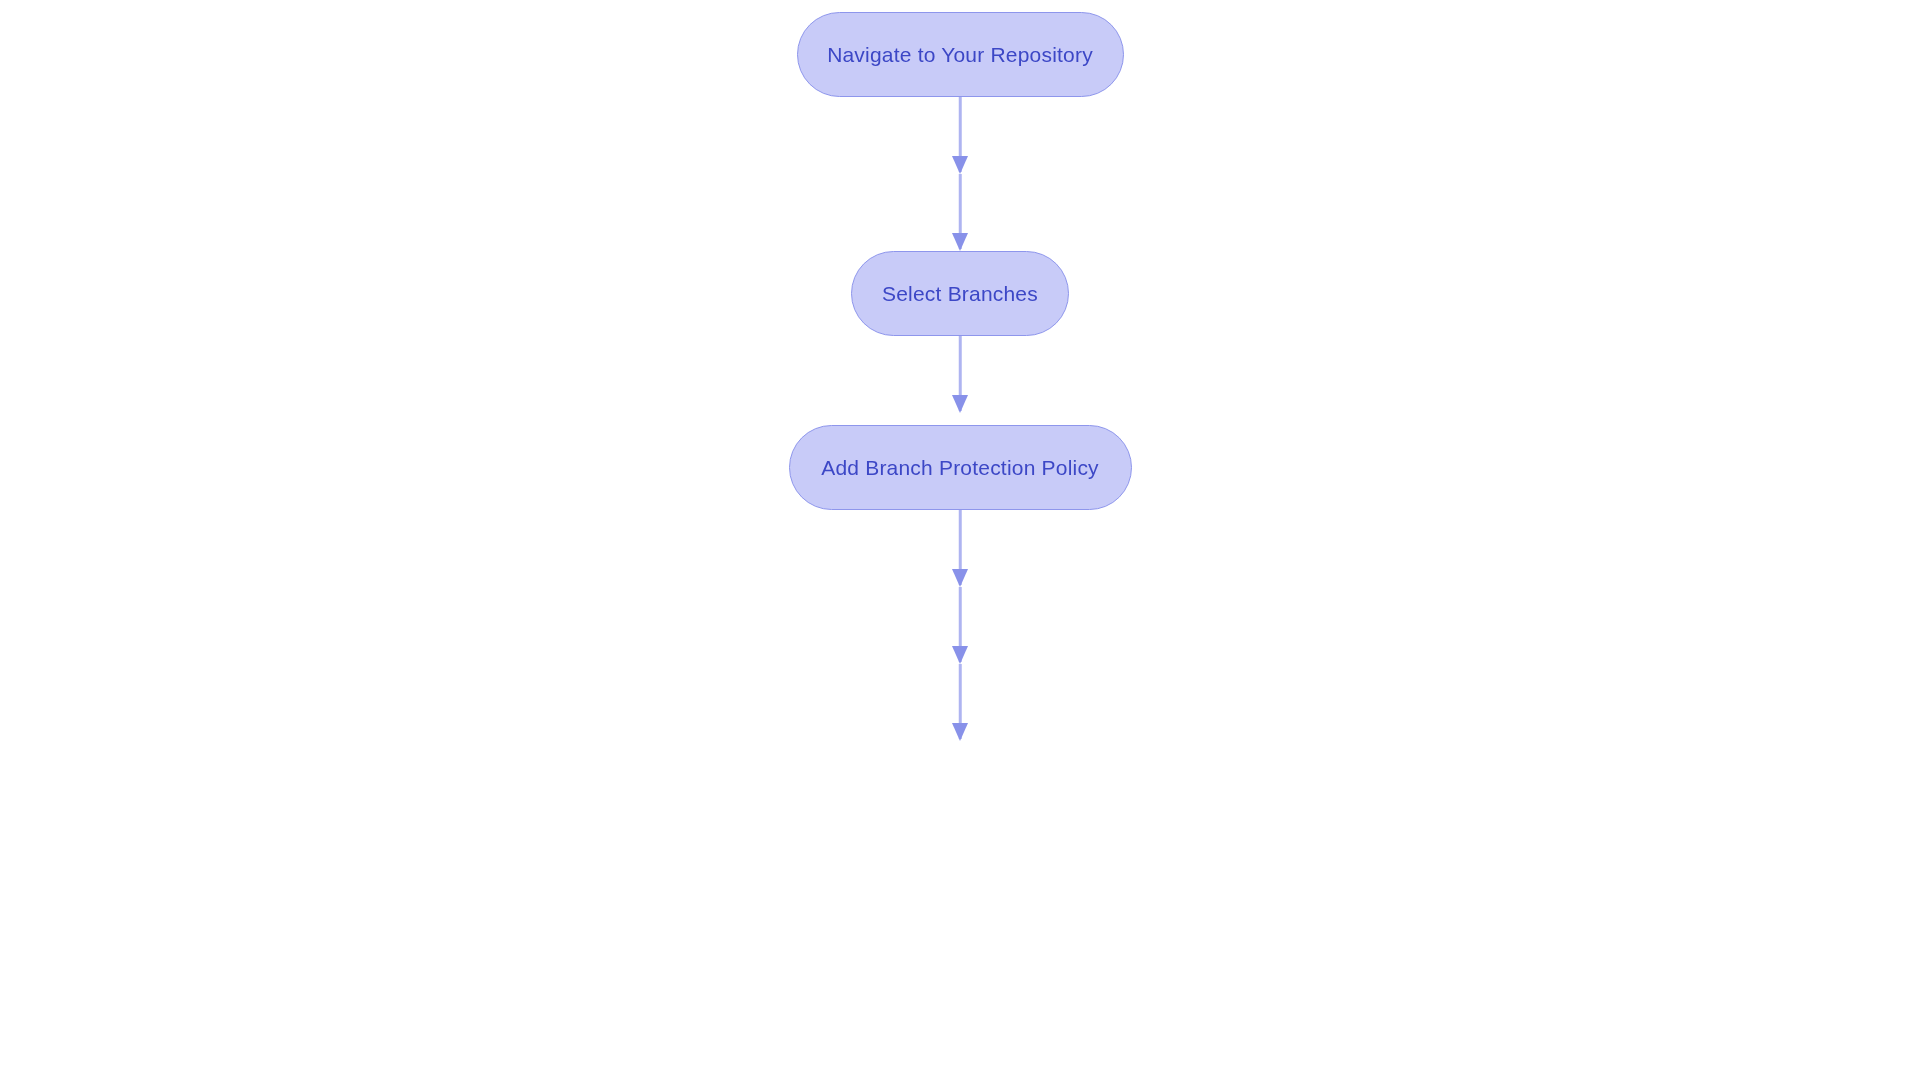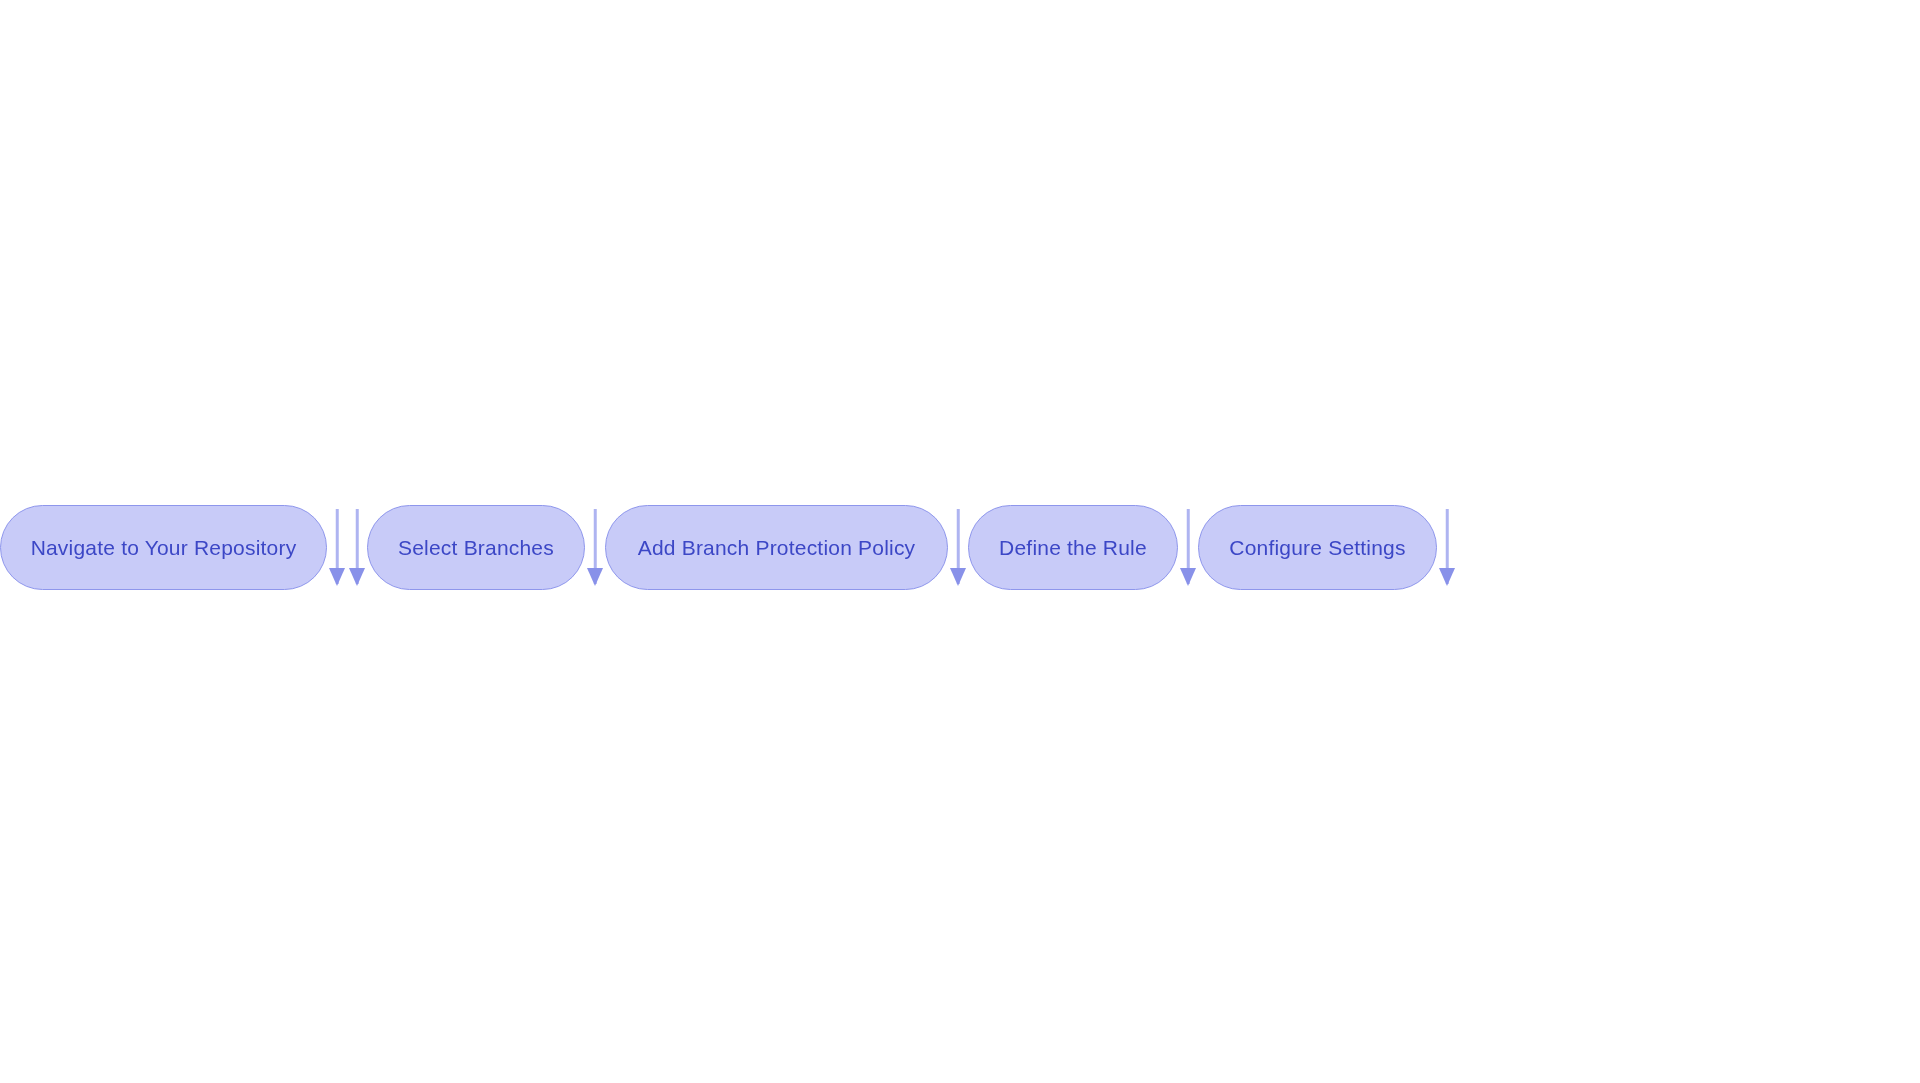--- a/index.html
+++ b/index.html
@@ -14,20 +14,21 @@
   html,body{background:var(--bg);}
   body{
     width:1920px;height:1083px;
     font-family:"Liberation Sans", sans-serif;
     overflow:hidden;
   }
   .canvas{
     position:relative;
     width:1920px;height:1083px;
     display:flex;
+    flex-direction:column;
     align-items:center;
     padding-top:12px;
   }
   .node{
     height:85px;
     border-radius:42.5px;
     background:var(--node-fill);
     border:1.5px solid var(--node-border);
     color:var(--node-text);
     display:flex;
@@ -35,21 +36,21 @@
     justify-content:center;
     flex:0 0 auto;
     font-size:21px;
     letter-spacing:0.2px;
     white-space:nowrap;
   }
   
   .node.n1{width:327px;}
   .node.n2{width:216px;}
   .node.n3{width:218px;}
-  .node.n4{width:343px;}
+  .node.n4{width:343px;margin-top:12px;}
   .node.n5{width:210px;}
   .node.n6{width:239px;}
   .node.n7{width:246px;}
   .connector{
     position:relative;
     width:20px;
     height:77px;
     flex:0 0 auto;
   }
   .connector-line{
@@ -103,32 +104,26 @@
 
   <div class="node n4">
     <span>Add Branch Protection Policy</span>
   </div>
 
   <div class="connector">
     <div class="connector-line"></div>
     <div class="connector-arrowhead"></div>
   </div>
 
-  <div class="node n5">
-    <span>Define the Rule</span>
-  </div>
 
   <div class="connector">
     <div class="connector-line"></div>
     <div class="connector-arrowhead"></div>
   </div>
 
-  <div class="node n6">
-    <span>Configure Settings</span>
-  </div>
 
   <div class="connector">
     <div class="connector-line"></div>
     <div class="connector-arrowhead"></div>
   </div>
 
 
 </div>
 
 </body></html>

